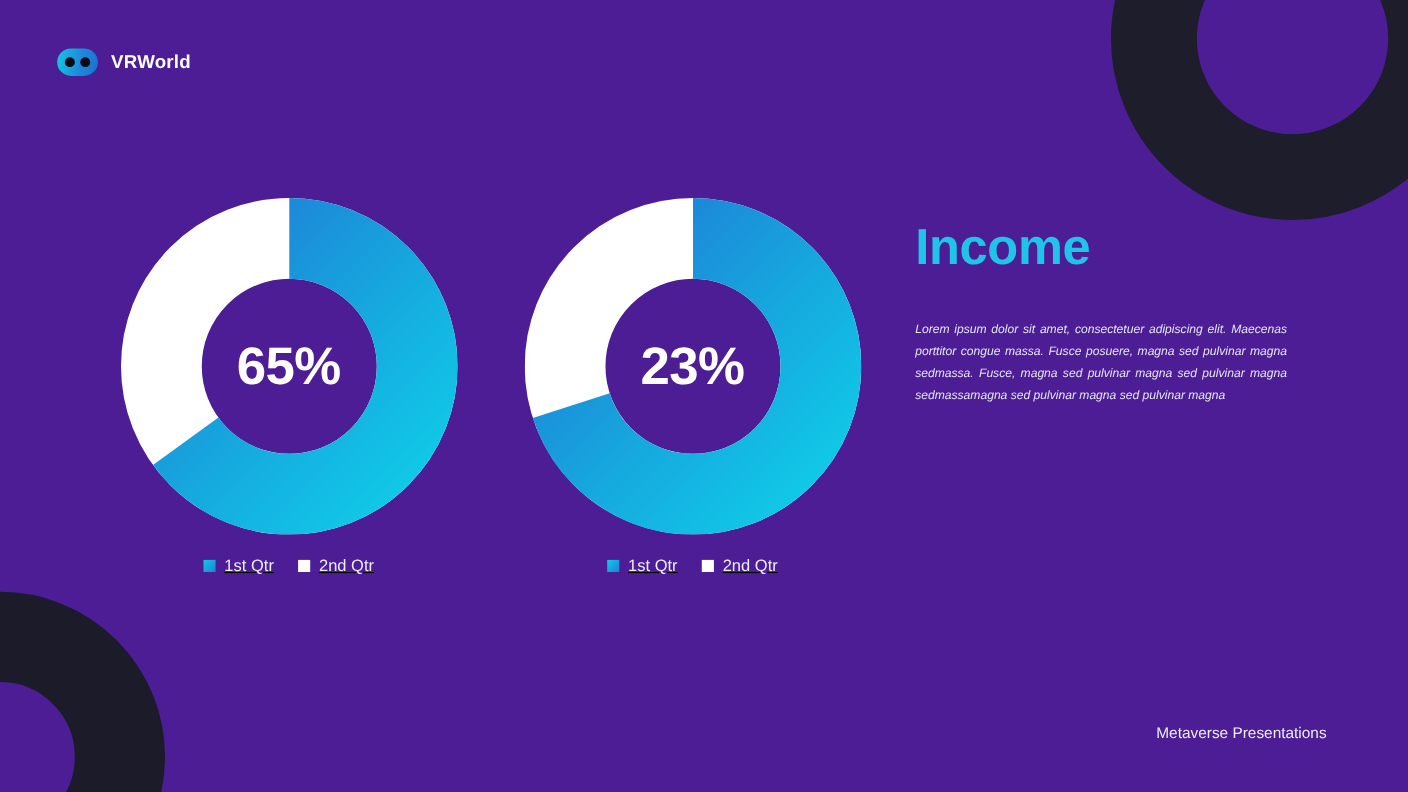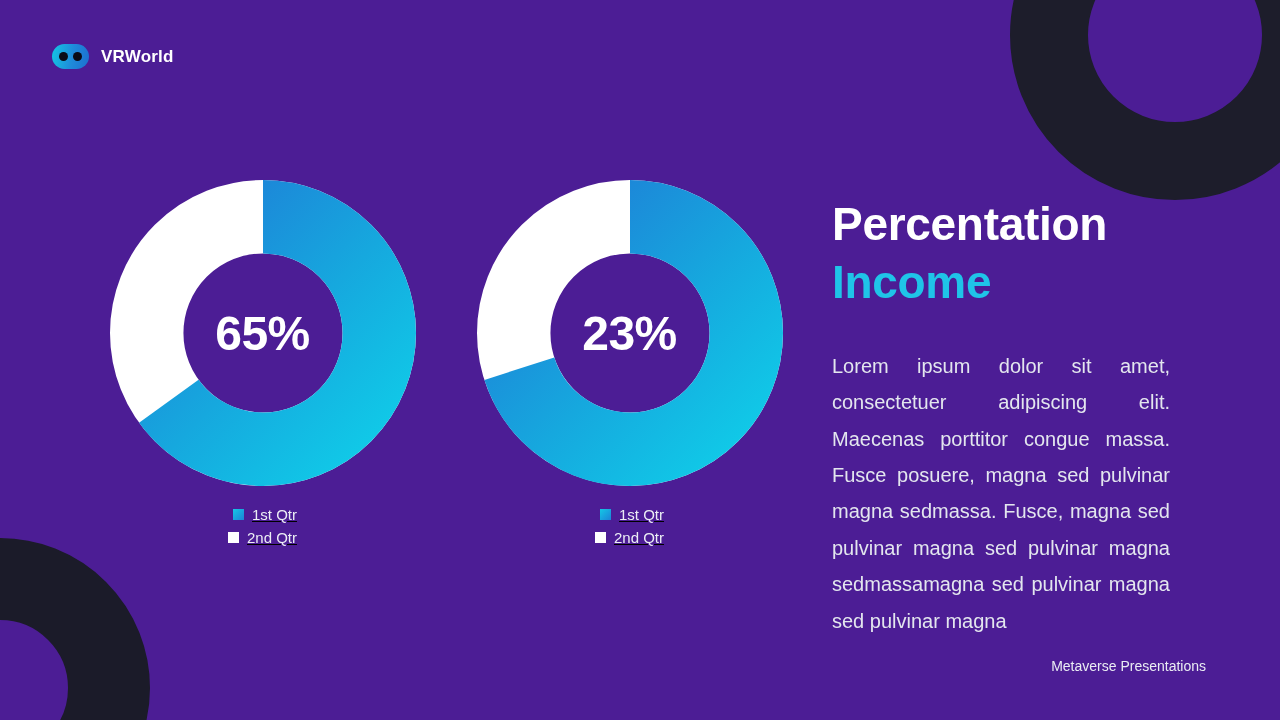--- a/index.html
+++ b/index.html
@@ -66,45 +66,45 @@
     width:306px; height:306px;
   }
   .donut svg { display:block; width:306px; height:306px; }
   .donut-center {
     position:absolute; inset:0;
     display:flex; align-items:center; justify-content:center;
     color:#ffffff; font-size:48px; font-weight:bold;
     letter-spacing:-.5px;
   }
   .legend {
-    display:flex; align-items:flex-end; gap:6px;
+    display:flex; align-items:flex-end; gap:22px;
     margin-top:20px;
-    flex-direction:column;
   }
   .legend-item { display:flex; align-items:center; gap:8px; }
   .legend-swatch { width:11px; height:11px; display:block; }
   .legend-swatch.s1 { background:linear-gradient(135deg,#14c8e5 0%,#1c82d8 100%); }
   .legend-swatch.s2 { background:#ffffff; }
   .legend-label { color:#eceef5; font-size:15px; }
 
   
   .copy {
     position:absolute;
     left:832px; top:196px; width:338px;
     z-index:5;
   }
   .title {
     font-size:46px; font-weight:bold; line-height:1.26;
     color:#ffffff; letter-spacing:-.3px;
   }
   .title .accent { color:#1fc4e8; display:block; }
   .body-copy {
     margin-top:36px;
-    color:#e3e6ee; font-size:20px; line-height:1.82;
+    color:#e3e6ee; font-size:11px; line-height:1.82;
     text-align:justify;
+    font-style:italic;
   }
 
   
   .footer {
     position:absolute; right:74px; bottom:46px;
     color:#eaecf3; font-size:14px;
     z-index:5;
   }
 </style>
 </head>
@@ -176,21 +176,20 @@
           <span class="legend-swatch s2"></span>
           <span class="legend-label">2nd Qtr</span>
         </span>
       </div>
     </div>
 
   </div>
 
   <div class="copy">
     <h1 class="title">
-      <span>Percentation</span>
       <span class="accent">Income</span>
     </h1>
     <p class="body-copy">Lorem ipsum dolor sit amet, consectetuer adipiscing elit. Maecenas porttitor congue massa. Fusce posuere, magna sed pulvinar magna sedmassa. Fusce, magna sed pulvinar magna sed pulvinar magna sedmassamagna sed pulvinar magna sed pulvinar magna</p>
   </div>
 
   <div class="footer">Metaverse Presentations</div>
 
 </div>
 
 </body></html>

